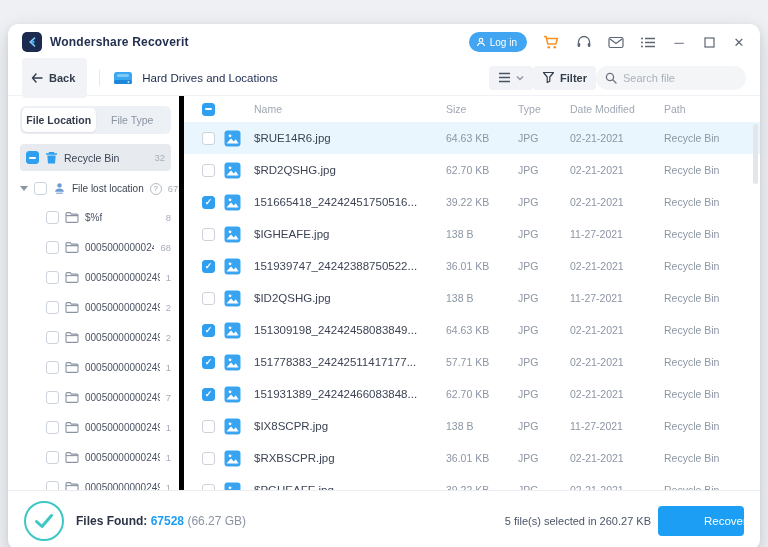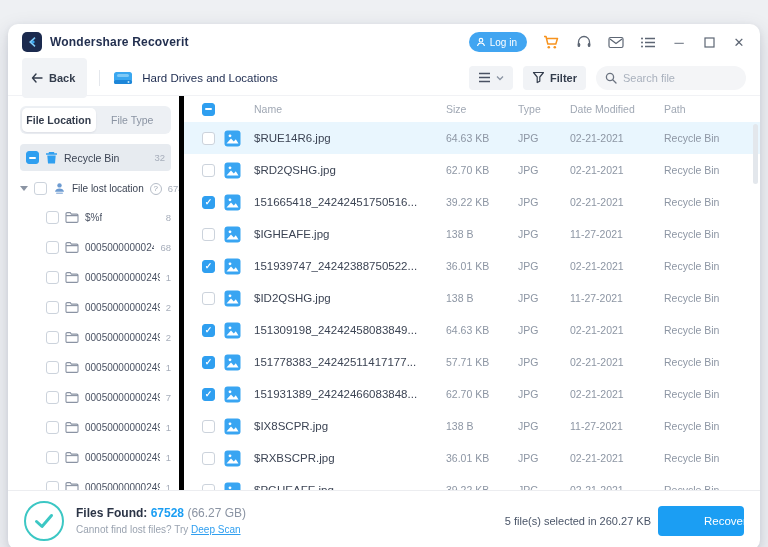--- a/index.html
+++ b/index.html
@@ -16,21 +16,21 @@
                display:flex; align-items:center; gap:4px; cursor:default; }
   .win-ctl { color:#5d6674; font-size:13px; display:flex; align-items:center; justify-content:center; width:14px; height:14px; }
   .ticon { display:flex; align-items:center; }
 
   
   .toolbar { height:36px; display:flex; align-items:center; padding:0 14px; flex:none; border-bottom:1px solid #f1f2f5; }
   .back-btn { height:40px; padding:0 12px 0 9px; background:#f1f3f6; border-radius:4px; display:flex; align-items:center; gap:6px;
               font-size:11px; color:#333c4c; font-weight:bold; }
   .v-div { width:1px; height:16px; background:#e4e7ec; margin:0 12px; }
   .loc-title { font-size:11.5px; font-weight:normal; color:#1d2b4f; margin-left:8px; }
-  .tbar-right { margin-left:auto; display:flex; align-items:flex-start; gap:10px; }
+  .tbar-right { margin-left:auto; display:flex; align-items:flex-start; }
   .view-pill, .filter-pill { height:24px; background:#f1f3f6; border-radius:4px; display:flex; align-items:center; padding:0 9px; gap:5px; }
   .filter-pill { font-size:11px; font-weight:bold; color:#333c4c; }
   .search-box { height:24px; width:150px; background:#f4f5f7; border-radius:12px; display:flex; align-items:center; padding:0 9px; gap:6px; }
   .search-box input { border:none; outline:none; background:transparent; font-size:11px; color:#3c4454; width:110px; font-family:"Liberation Sans",sans-serif; }
   .search-box input::placeholder { color:#a9b1bd; }
 
   
   .content { flex:1; display:flex; min-height:0; }
   .sidebar { width:176px; flex:none; border-right:5px solid #000000; padding:10px 8px 0 12px; overflow:hidden; }
   .tabs { height:28px; background:#edf0f4; border-radius:6px; display:flex; padding:2px; }
@@ -565,23 +565,19 @@
       <svg width="20" height="16" viewBox="0 0 20 16">
           <path d="M2.5 8.5 8 13.5 17.5 2.5" fill="none" stroke="#3cc7c4" stroke-width="3" stroke-linecap="round" stroke-linejoin="round"></path>
         </svg>
     </div>
     <div class="found-block">
       <div class="found-line">
         <span>Files Found:</span>
         <span class="found-count">67528</span>
         <span class="found-size">(66.27 GB)</span>
       </div>
-      <div class="hint-line">
-        <span>Cannot find lost files? Try</span>
-        <a class="hint-link" href="#">Deep Scan</a>
-      </div>
     </div>
     <div class="footer-right">
       <span class="sel-text">5 file(s) selected in 260.27 KB</span>
       <button class="recover-btn">Recover</button>
     </div>
   </div>
 </div>
 
 </body></html>

